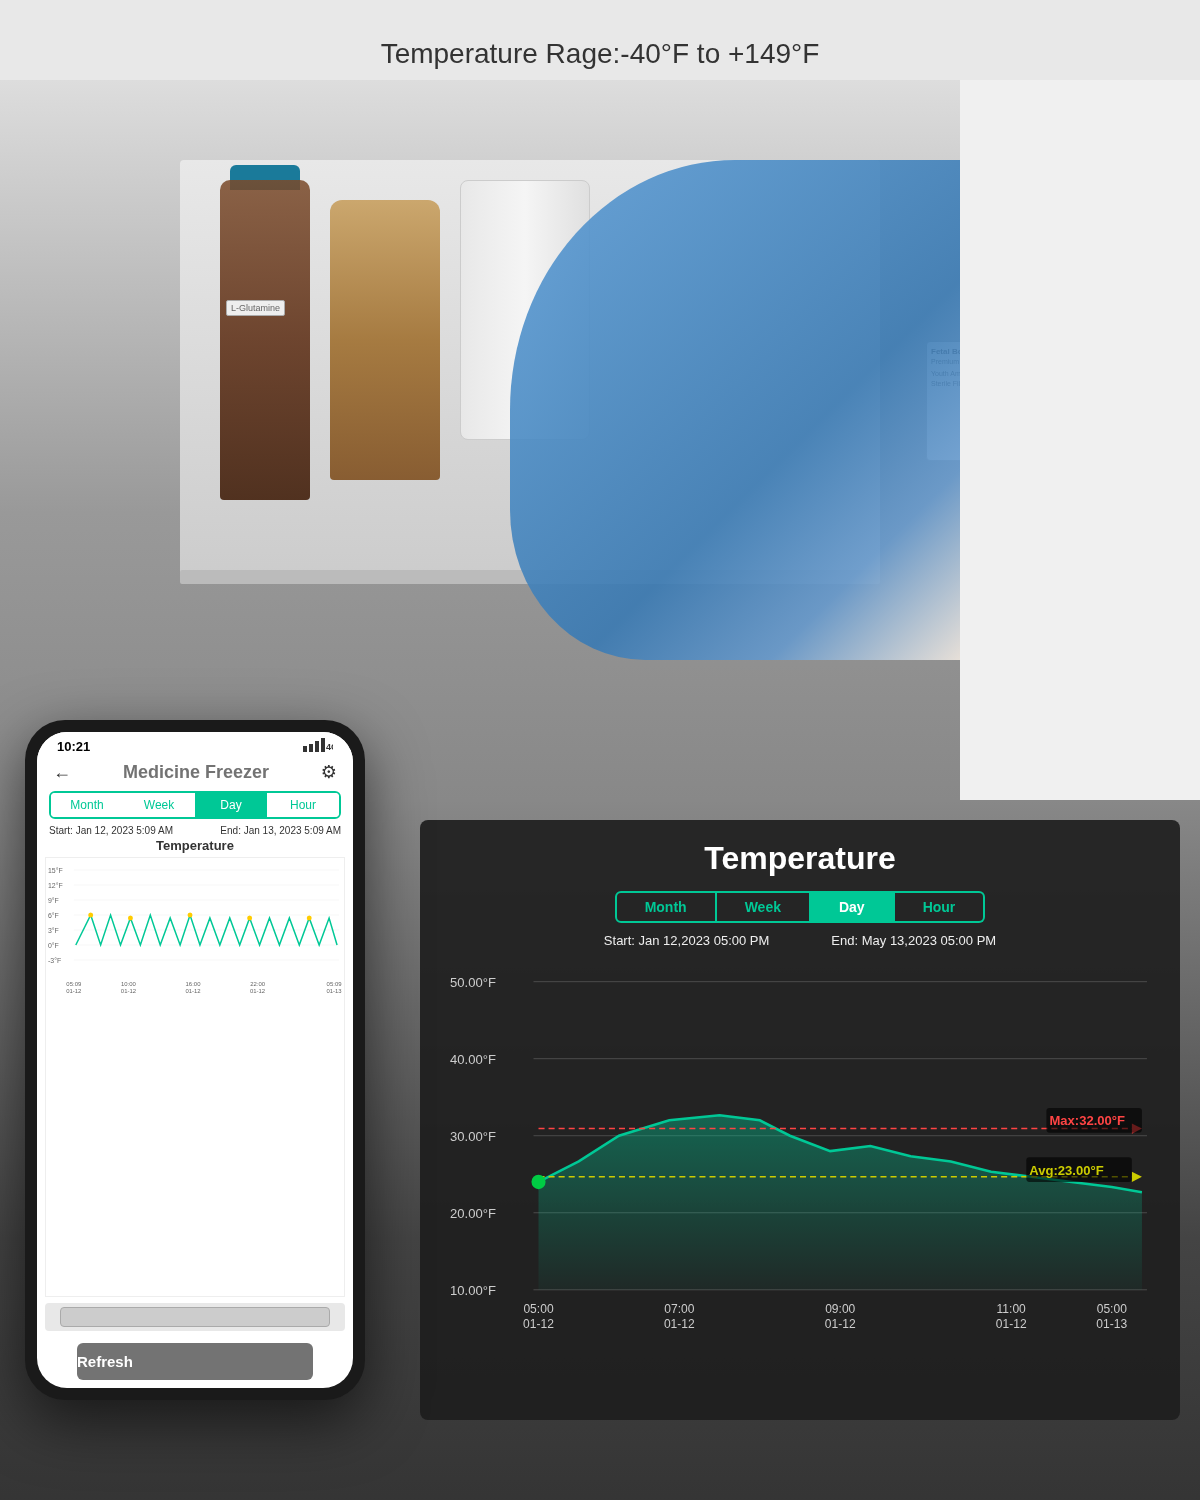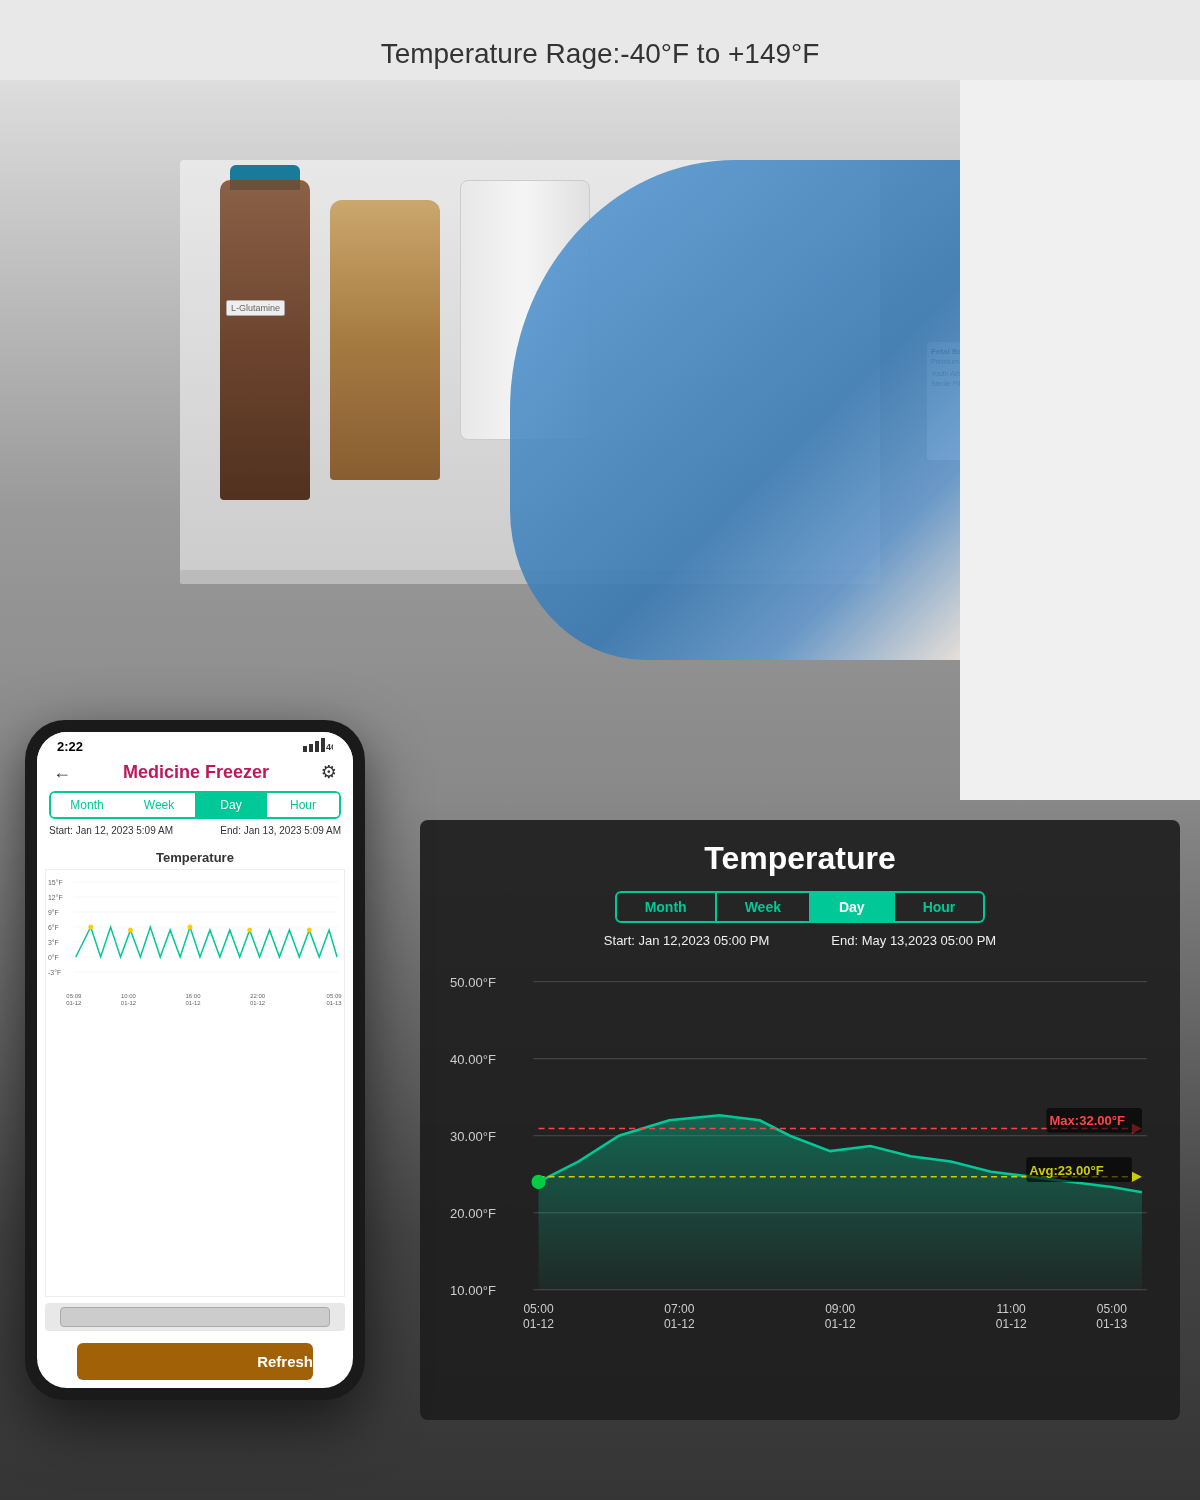--- a/index.html
+++ b/index.html
@@ -175,21 +175,21 @@
     .phone-header {
       display: flex;
       justify-content: space-between;
       align-items: center;
       padding: 4px 16px 8px;
       background: #fff;
     }
     .phone-header-title {
       font-size: 18px;
       font-weight: bold;
-      color: #be185d;
+      color: #737373;
     }
     .phone-tabs {
       display: flex;
       margin: 0 12px 6px;
       border: 2px solid #00c896;
       border-radius: 6px;
       overflow: hidden;
     }
     .phone-tab {
       flex: 1;
@@ -203,21 +203,21 @@
     .phone-tab.active {
       background: #00c896;
       color: #fff;
     }
     .phone-date-range {
       display: flex;
       justify-content: space-between;
       padding: 0 12px;
       font-size: 10px;
       color: #333;
-      margin-bottom: 14px;
+      margin-bottom: 2px;
       gap: 31px;
     }
     .phone-chart-title {
       text-align: center;
       font-size: 13px;
       color: #333;
       font-weight: bold;
       margin-bottom: 4px;
     }
     .phone-chart-area {
@@ -243,26 +243,26 @@
       left: 5%;
       right: 5%;
       top: 4px;
       bottom: 4px;
       background: #ccc;
       border-radius: 4px;
       border: 1px solid #aaa;
     }
     .phone-refresh-btn {
       margin: 8px 40px;
-      background: #a16207;
+      background: #737373;
       color: #fff;
       border: none;
       border-radius: 6px;
       padding: 10px 0;
-      text-align: right;
+      text-align: left;
       font-size: 15px;
       font-weight: bold;
       cursor: pointer;
     }
 
     
     .chart-panel {
       position: absolute;
       right: 20px;
       top: 20px;
@@ -351,21 +351,21 @@
   <div style="position:absolute;top:220px;left:226px;font-size:9px;color:#666;background:#eee;padding:2px 4px;border:1px solid #aaa;border-radius:2px;">L-Glutamine</div>
 </div>
 
 <div class="bottom-section">
 
   <div class="phone-wrapper">
     <div class="phone">
       <div class="phone-screen">
 
         <div class="phone-status-bar">
-          <span>2:22</span>
+          <span>10:21</span>
           <span>
             <svg width="30" height="14" viewBox="0 0 30 14">
               <rect x="0" y="8" width="4" height="6" fill="#333"></rect>
               <rect x="6" y="6" width="4" height="8" fill="#333"></rect>
               <rect x="12" y="3" width="4" height="11" fill="#333"></rect>
               <rect x="18" y="0" width="4" height="14" fill="#333"></rect>
               <text x="23" y="12" font-size="9" fill="#333">4G</text>
             </svg>
           </span>
         </div>

